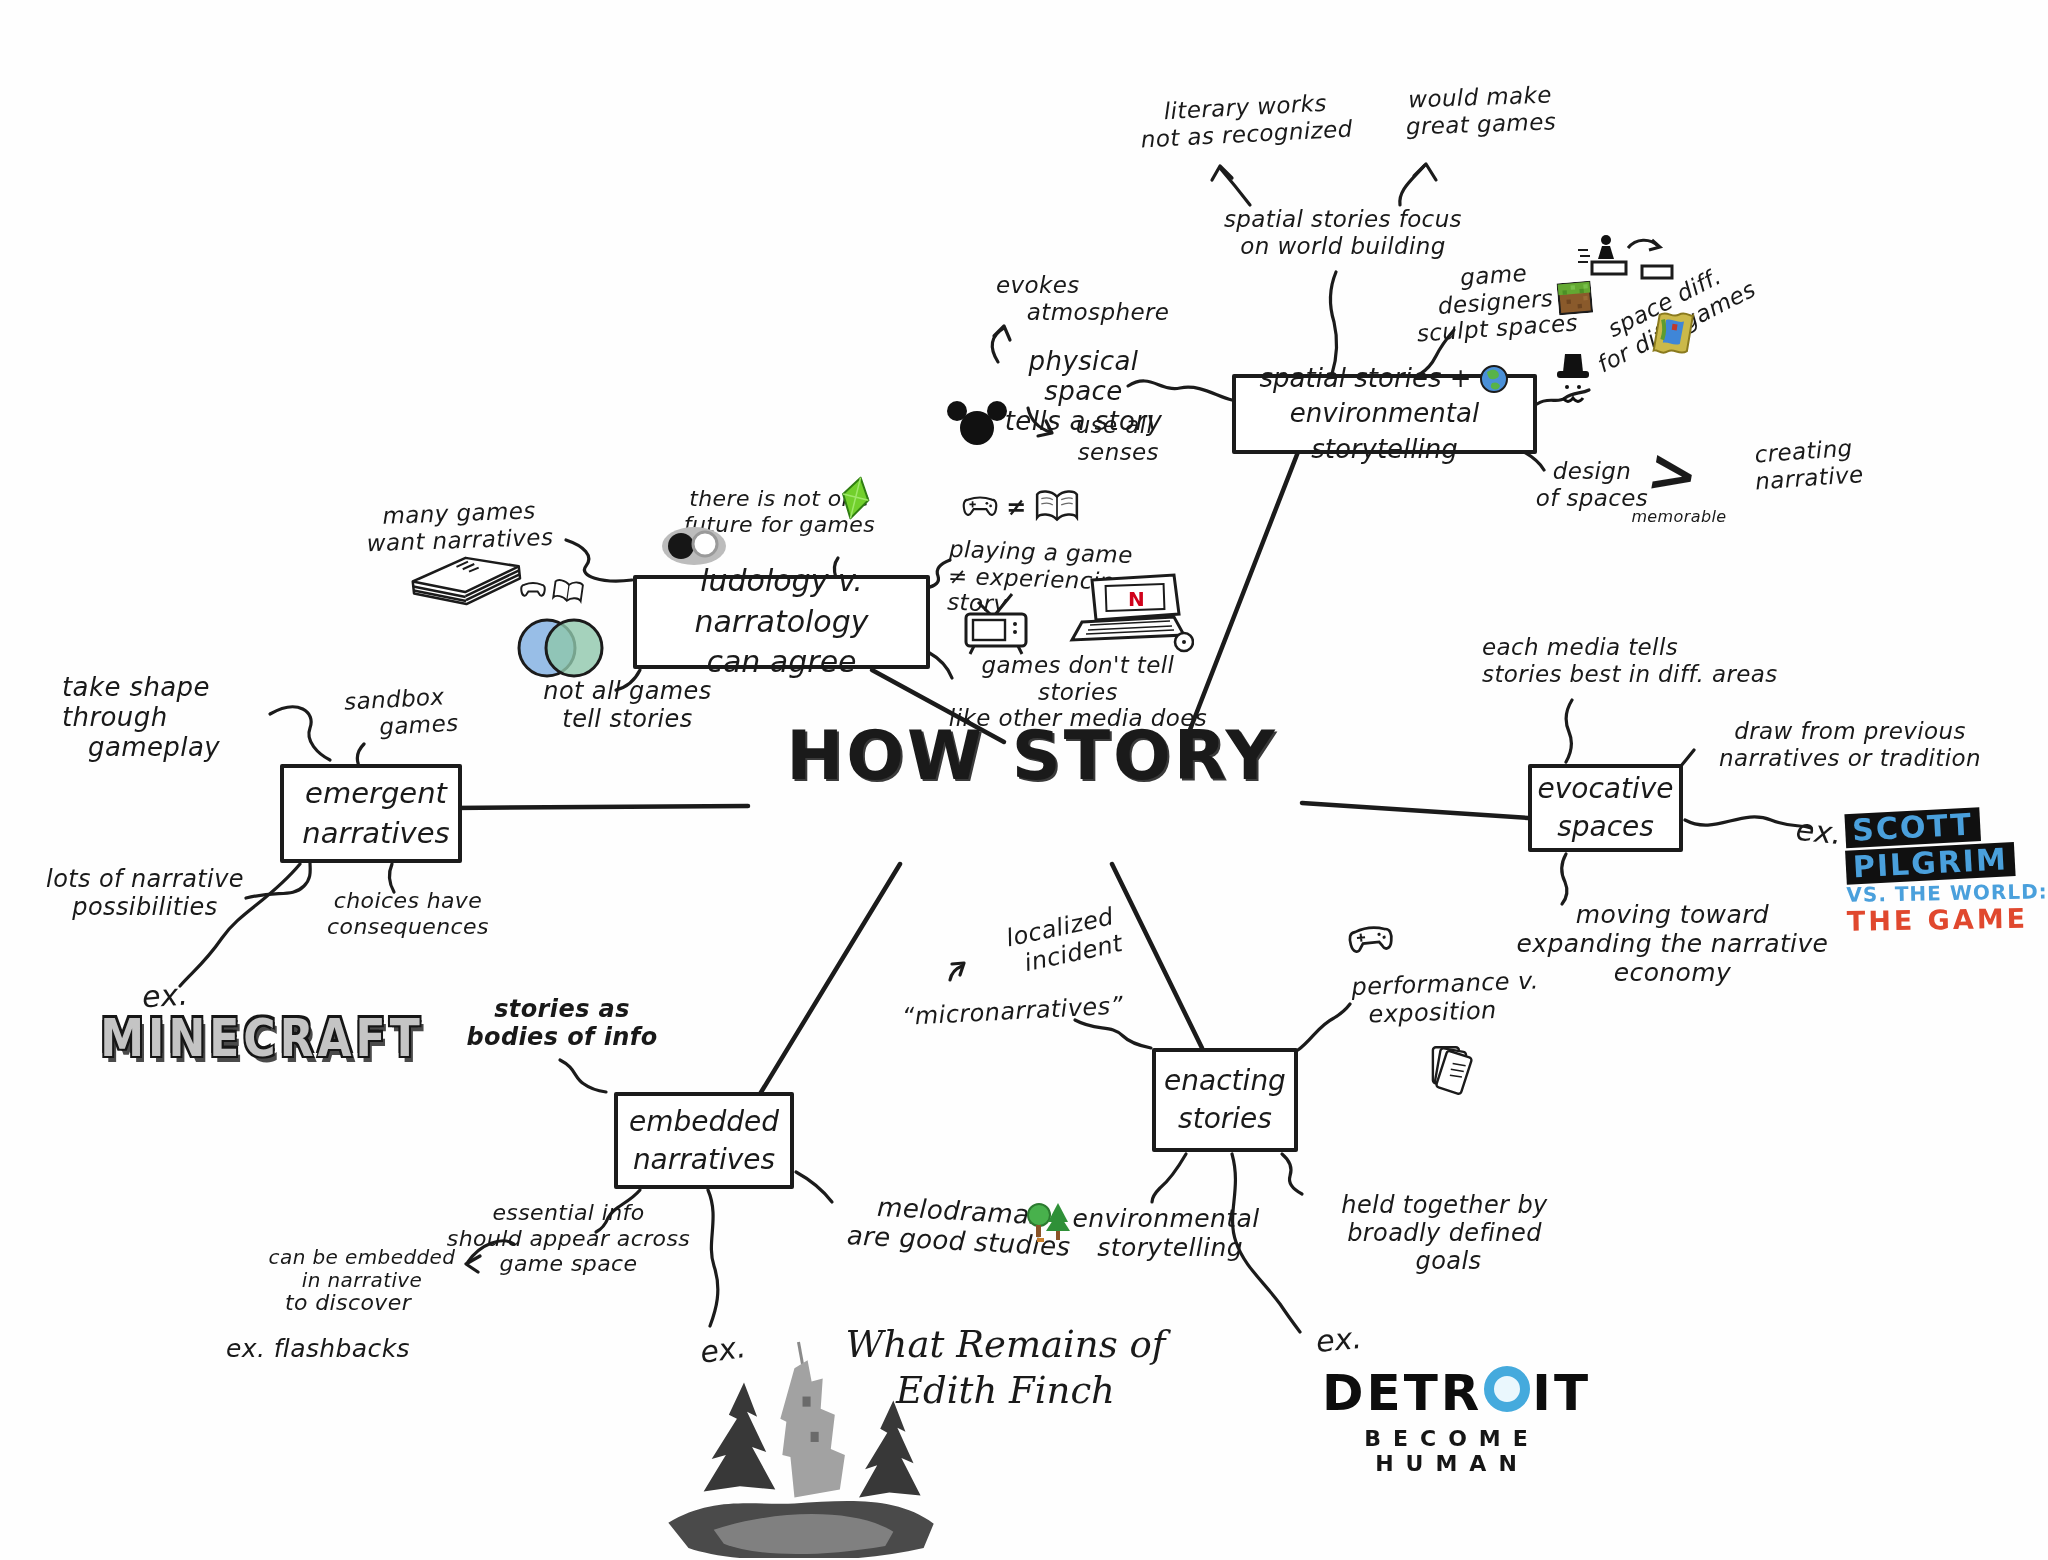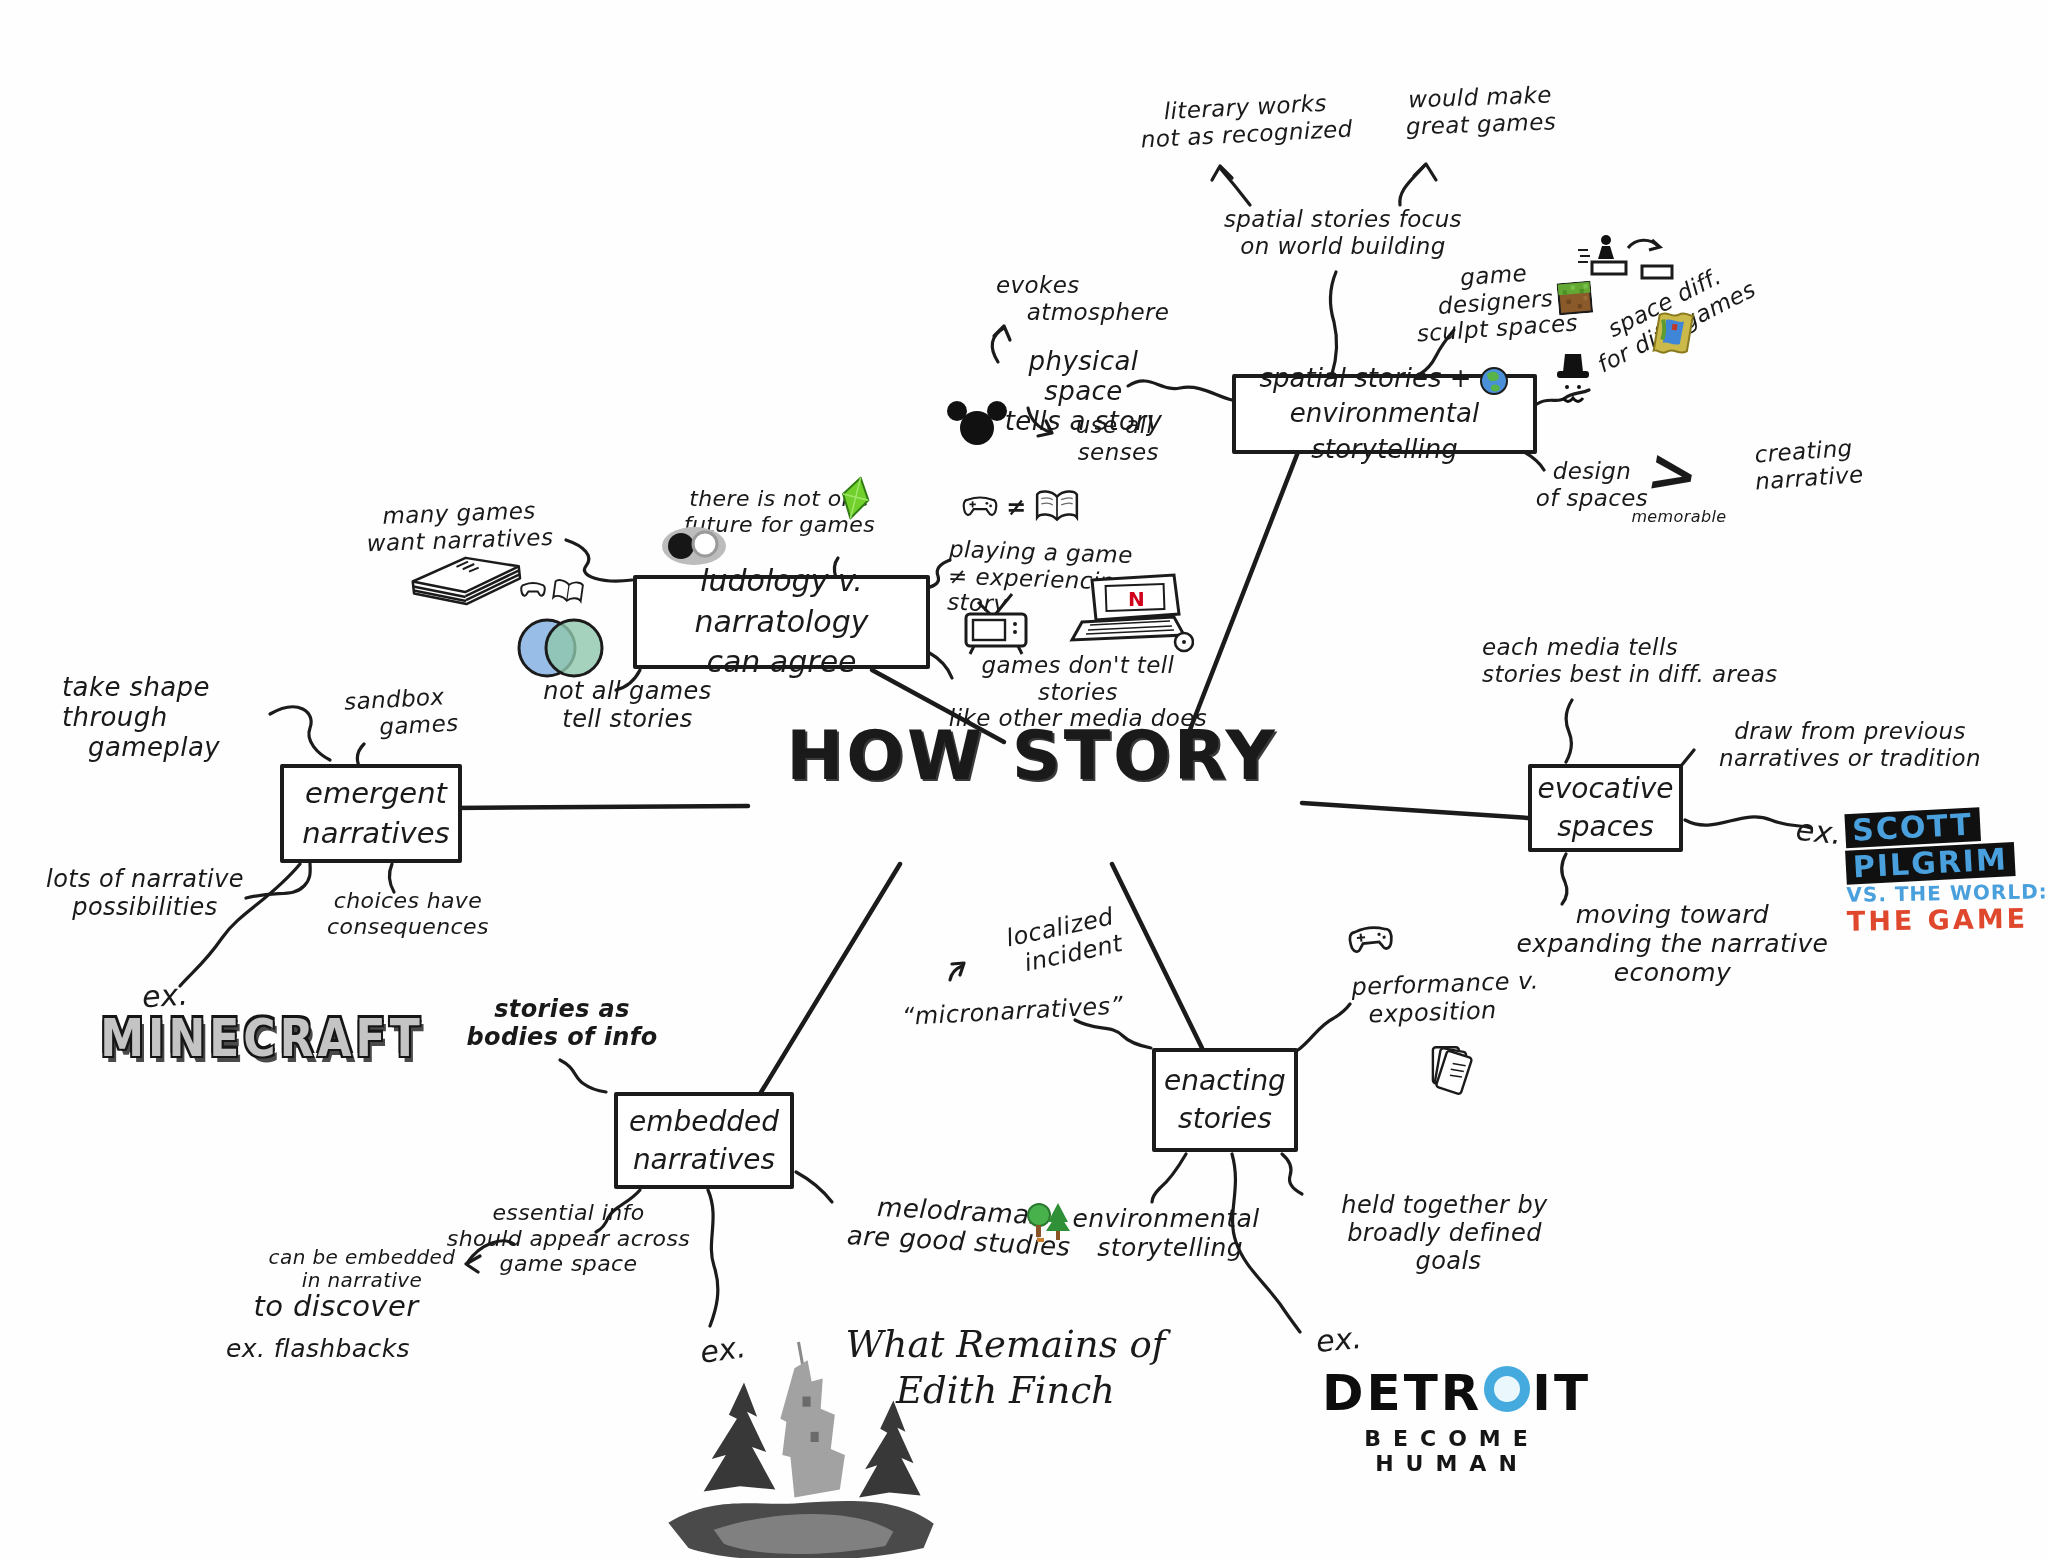--- a/index.html
+++ b/index.html
@@ -9,21 +9,21 @@
   .wires path{fill:none;stroke:#1b1b1b;stroke-linecap:round;stroke-linejoin:round;}
   .wires .main{stroke-width:4.5px;}
   .wires .sq{stroke-width:3.2px;}
   .note{position:absolute;font-style:italic;white-space:pre-wrap;line-height:1.16;
         text-align:center;letter-spacing:.4px;color:#191919;}
   .note.left{text-align:left;}
   .node{position:absolute;border:4px solid #1b1b1b;background:#fff;border-radius:2px;
         display:flex;flex-direction:column;align-items:center;justify-content:center;
         font-style:italic;text-align:center;}
   .node .node-label{white-space:pre-wrap;line-height:1.35;}
-  .node .box-row{display:flex;align-items:flex-end;gap:8px;}
+  .node .box-row{display:flex;align-items:center;gap:8px;}
   .title-block{position:absolute;left:752px;top:722px;width:560px;text-align:center;}
   .title-line1{font-size:68px;font-weight:900;letter-spacing:3px;line-height:1.0;
                text-shadow:2px 2px 0 #3a3a3a;}
   .title-line2{font-size:55px;font-weight:900;letter-spacing:2px;line-height:1.15;
                text-shadow:2px 2px 0 #3a3a3a;}
   .icon{position:absolute;}
   .exlbl{position:absolute;font-style:italic;font-size:30px;}
   .mc-logo{position:absolute;left:92px;top:1012px;width:340px;text-align:center;
            font-weight:800;font-size:44px;letter-spacing:4px;color:#c4c4c4;transform:scaleY(1.18);
            text-shadow:-2px -2px 0 #161616,2px -2px 0 #161616,-2px 2px 0 #161616,2px 2px 0 #161616,4px 5px 0 #4a4a4a;}
@@ -346,21 +346,21 @@
     <div class="sp-game">THE GAME</div>
   </div>
 
   <div class="note" style="left:452px;top:996px;width:220px;font-size:24px;font-weight:bold;">stories as
 bodies of info</div>
   <div class="note" style="left:436px;top:1200px;width:265px;font-size:22px;">essential info
 should appear across
 game space</div>
   <div class="note" style="left:242px;top:1246px;width:240px;font-size:20px;">can be embedded
 in narrative</div>
-  <div class="note" style="left:246px;top:1290px;width:180px;font-size:29px;">to discover</div>
+  <div class="note" style="left:258px;top:1290px;width:180px;font-size:22px;">to discover</div>
   <div class="note left" style="left:226px;top:1334px;width:215px;font-size:25px;">ex. flashbacks</div>
   <div class="note" style="left:832px;top:1196px;width:255px;font-size:26px;transform:rotate(3deg);">melodramas
 are good studies</div>
   <div class="exlbl" style="left:700px;top:1332px;transform:rotate(-8deg);">ex.</div>
   <div class="finch-title">What Remains of
 Edith Finch</div>
   <div class="icon" style="left:642px;top:1336px;">
     <svg width="315" height="222" viewBox="0 0 310 220">
       <path d="M158,28 L154,6" stroke="#8a8a8a" stroke-width="3" fill="none"></path>
       <path d="M150,32 L163,24 L167,45 L178,42 L176,72 L190,78 L186,112 L200,118 L195,152 L150,160 L146,120 L138,118 L142,85 L136,82 Z" fill="#a2a2a2"></path>

